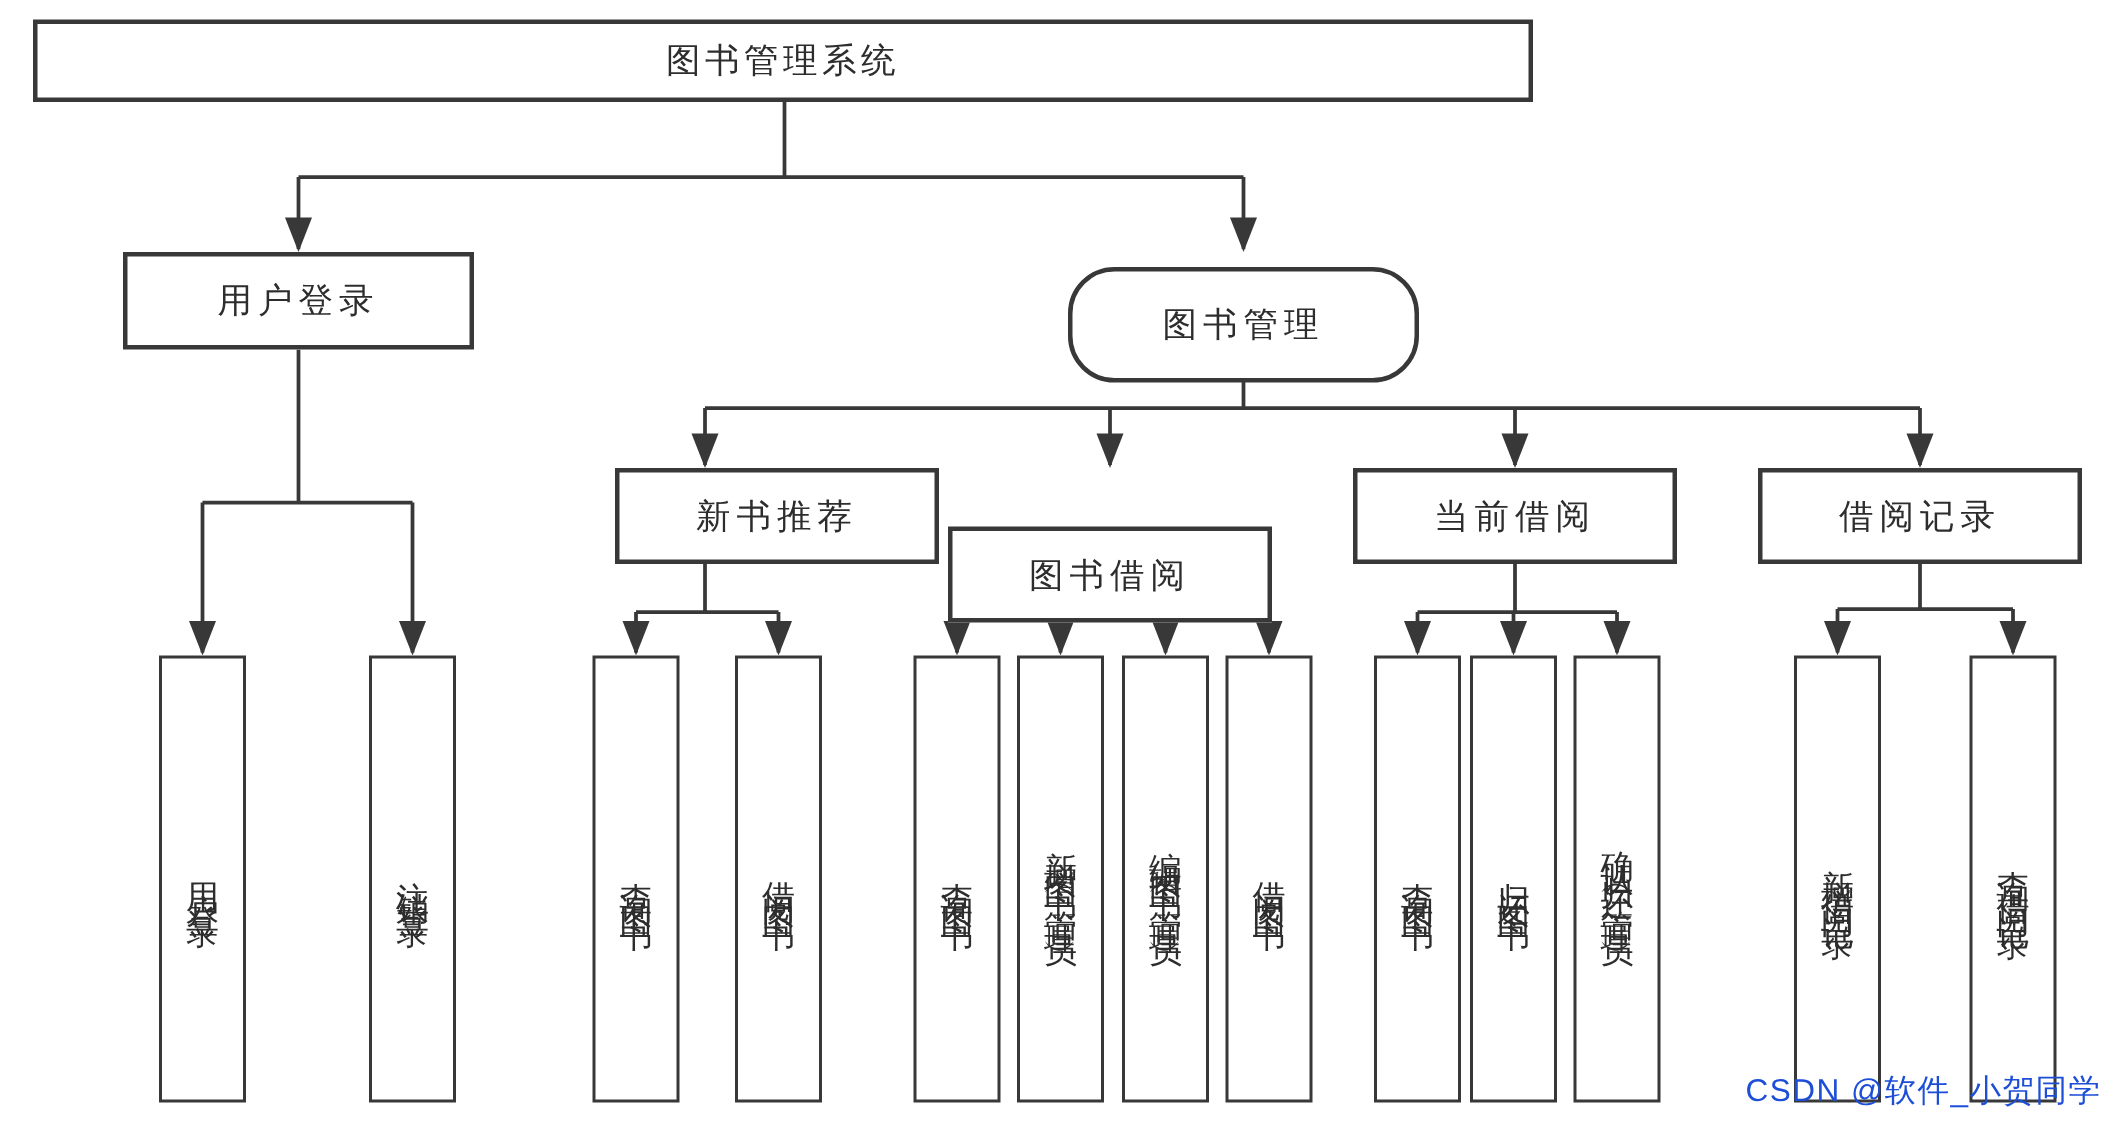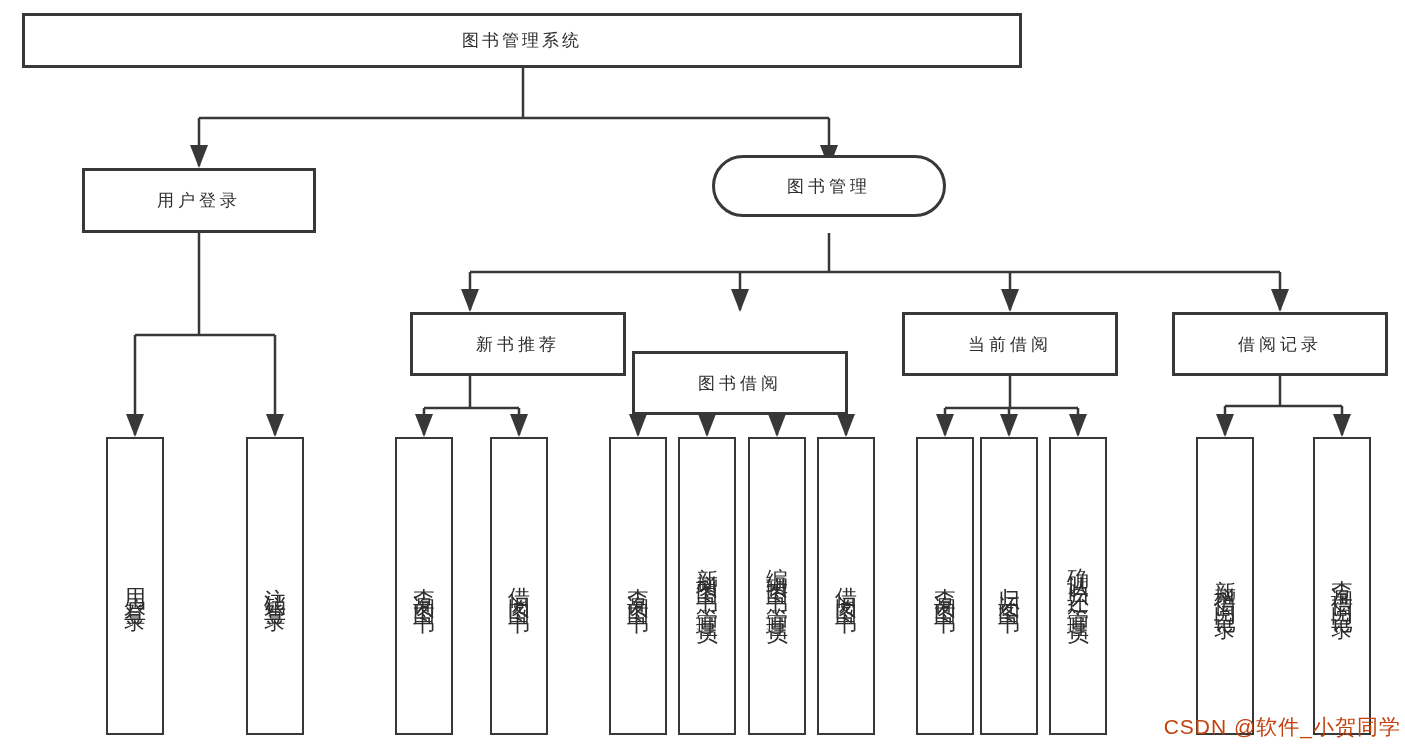--- a/index.html
+++ b/index.html
@@ -11,21 +11,21 @@
     overflow:hidden;
   }
   #wires{position:absolute;left:0;top:0;z-index:1;}
   .node{
     position:absolute;
     background:#ffffff;
     border:3px solid #383838;
     box-sizing:border-box;
     display:flex;align-items:center;justify-content:center;
     color:#2d2d2d;
-    font-size:17px;
+    font-size:23px;
     letter-spacing:4px;
     z-index:2;
     white-space:nowrap;
   }
   .node.root{letter-spacing:3px;}
   .leaf{
     position:absolute;
     background:#ffffff;
     border:2px solid #383838;
     box-sizing:border-box;
@@ -39,21 +39,21 @@
     font-size:22px;
     letter-spacing:8px;
     color:#2d2d2d;
     line-height:1;
   }
   #watermark{
     position:absolute;
     right:4px;top:713px;
     z-index:3;
     font-size:21px;
-    color:#c2410c;
+    color:#1d4ed8;
     letter-spacing:1px;
     white-space:nowrap;
   }
 </style>
 </head>
 <body>
 
 <div id="canvas">
 
   <svg id="wires" width="1405" height="747" viewBox="0 0 1405 747">
@@ -92,21 +92,21 @@
         <polygon points="1000,414 1018,414 1009,437"></polygon>
         <polygon points="1069,414 1087,414 1078,437"></polygon>
         <polygon points="1216,414 1234,414 1225,437"></polygon>
         <polygon points="1333,414 1351,414 1342,437"></polygon>
       </g>
   </svg>
 
   <div class="node root" style="left:22px;top:13px;width:1000px;height:55px;">图书管理系统</div>
 
   <div class="node" style="left:82px;top:168px;width:234px;height:65px;">用户登录</div>
-  <div class="node" style="left:712px;top:155px;width:234px;height:62px;border-radius:31px;">图书管理</div>
+  <div class="node" style="left:712px;top:178px;width:234px;height:77px;border-radius:31px;">图书管理</div>
 
   <div class="node" style="left:362px;top:312px;width:216px;height:64px;margin-left:48px;">新书推荐</div>
   <div class="node" style="left:632px;top:312px;width:216px;height:64px;margin-top:39px;">图书借阅</div>
   <div class="node" style="left:902px;top:312px;width:216px;height:64px;">当前借阅</div>
   <div class="node" style="left:1172px;top:312px;width:216px;height:64px;">借阅记录</div>
 
   <div class="leaf" style="left:106px;">
     <span>用户登录</span>
     </div>
   <div class="leaf" style="left:246px;">

